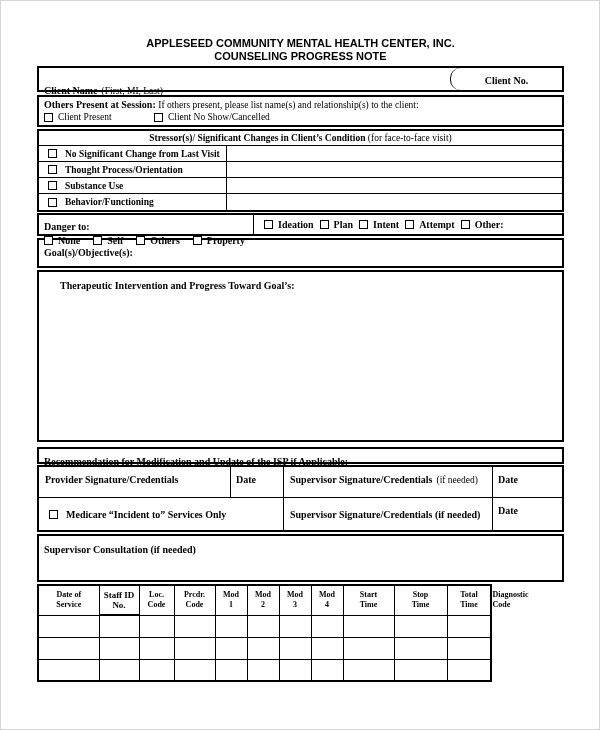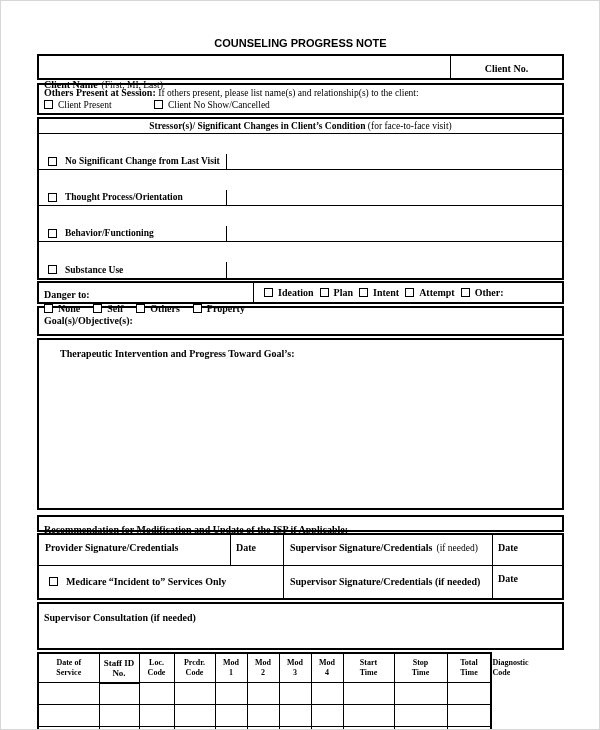--- a/index.html
+++ b/index.html
@@ -20,32 +20,32 @@
   .b { font-weight:bold; }
   .lbl { font-size:10px; font-weight:bold; }
   .hint { font-size:9.5px; font-weight:normal; }
   .small { font-size:9.5px; }
 
   .cb { display:inline-block; width:9px; height:9px; border:1.2px solid #000;
     background:#fff; vertical-align:middle; flex:none; }
 
   
   .client-row { display:flex; height:26px; }
-  .client-name { flex:1; padding:18px 5px; }
-  .client-no { width:112px; border-left:1px solid #000; text-align:center; padding-top:2px; }
+  .client-name { flex:1; padding:12px 5px; }
+  .client-no { width:112px; border-left:1px solid #000; text-align:center; padding-top:2px;border-radius:10px; }
 
   
   .others { height:32px; padding:2px 5px; font-size:10px; }
   .others-line2 { display:flex; align-items:center; margin-top:2px; }
   .cb-item { display:flex; align-items:center; gap:5px; }
 
   
   .stress-head { height:15px; border-bottom:1px solid #000; text-align:center;
     font-size:9.5px; line-height:14px; }
-  .stress-row { display:flex; height:16px; align-items:center; border-bottom:1px solid #000;margin-top:20px; }
+  .stress-row { display:flex; height:16px; align-items:center; border-bottom:1px solid #000; }
   .stress-row:last-child { border-bottom:none; }
   .stress-cb { width:26px; display:flex; justify-content:center; }
   .stress-lbl { width:161px; font-size:9.5px; font-weight:bold; }
   .stress-field { flex:1; border-left:1px solid #000; height:100%; }
 
   
   .danger { display:flex; height:23px; }
   .danger-left { width:214px; padding:1px 5px; }
   .danger-left .row { display:flex; gap:13px; margin-top:1px; }
   .danger-right { flex:1; border-left:1px solid #000; display:flex; align-items:center;
@@ -77,20 +77,21 @@
     line-height:10px; padding:1px; font-family:"Liberation Serif", serif; }
   table.svc th.staffid { font-size:9px; border-bottom:2px solid #000; }
   table.svc td { height:22px; }
 </style>
 </head>
 <body>
 
 <div class="page">
 
   <div class="title">
+    <div>APPLESEED COMMUNITY MENTAL HEALTH CENTER, INC.</div>
     <div>COUNSELING PROGRESS NOTE</div>
   </div>
 
   <div class="blk client-row gap3">
     <div class="client-name">
       <span class="lbl">Client Name</span>
       <span class="hint">(First, MI, Last)</span>
     </div>
     <div class="client-no">
       <span class="lbl">Client No.</span>
@@ -130,28 +131,28 @@
       <span class="stress-cb">
           <span class="cb"></span>
         </span>
       <span class="stress-lbl">Thought Process/Orientation</span>
       <span class="stress-field"></span>
     </div>
     <div class="stress-row">
       <span class="stress-cb">
           <span class="cb"></span>
         </span>
-      <span class="stress-lbl">Behavior/Functioning</span>
+      <span class="stress-lbl">Substance Use</span>
       <span class="stress-field"></span>
     </div>
     <div class="stress-row">
       <span class="stress-cb">
           <span class="cb"></span>
         </span>
-      <span class="stress-lbl">Substance Use</span>
+      <span class="stress-lbl">Behavior/Functioning</span>
       <span class="stress-field"></span>
     </div>
   </div>
 
   <div class="blk danger gap2">
     <div class="danger-left">
       <span class="lbl">Danger to:</span>
       <div class="row">
         <span class="cb-item">
           <span class="cb"></span>

